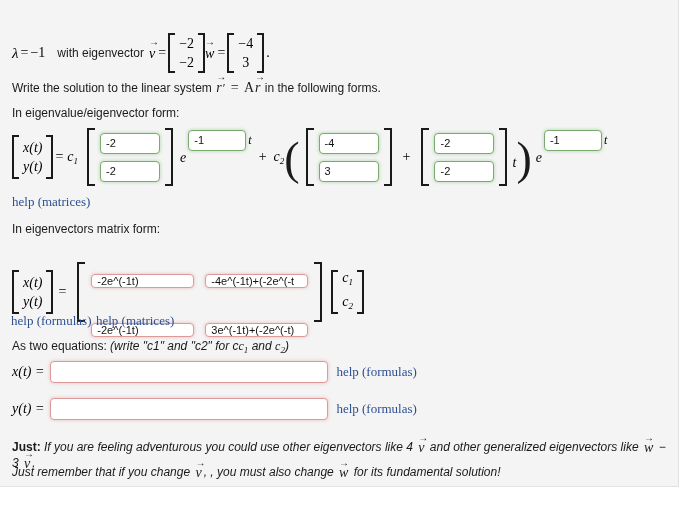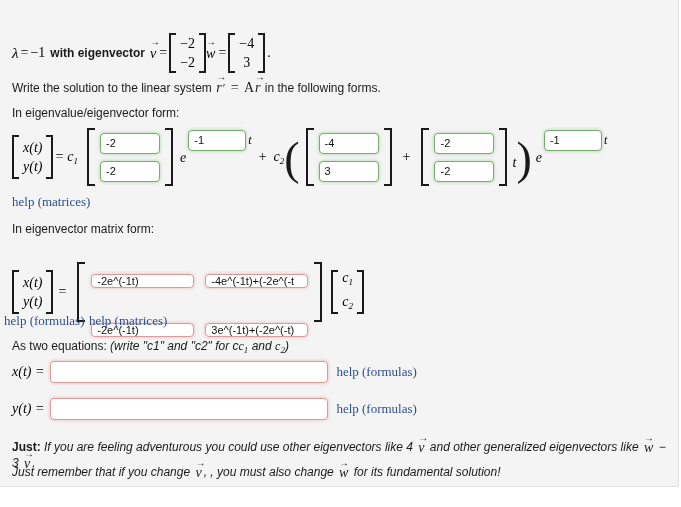--- a/index.html
+++ b/index.html
@@ -102,21 +102,21 @@
     text-align: center;
   }
   .row-statement1 { position: absolute; left: 12px; top: 9px; width: 660px; }
   .row-statement2 { position: absolute; left: 12px; top: 33px; }
   .row-write     { position: absolute; left: 12px; top: 79px; }
   .row-eiglabel  { position: absolute; left: 12px; top: 105px; }
   .row-eigexpr   { position: absolute; left: 12px; top: 128px; height: 62px; }
   .row-help1     { position: absolute; left: 12px; top: 192px; }
   .row-fundlabel { position: absolute; left: 12px; top: 221px; }
   .row-fundexpr  { position: absolute; left: 12px; top: 246px; height: 62px; }
-  .row-help2     { position: absolute; left: 4px; top: 311px; }
+  .row-help2     { position: absolute; left: 11px; top: 311px; }
   .row-twoeq     { position: absolute; left: 12px; top: 338px; }
   .row-xt        { position: absolute; left: 12px; top: 361px; }
   .row-yt        { position: absolute; left: 12px; top: 398px; }
   .row-note      { position: absolute; left: 12px; top: 440px; width: 660px; }
   .row-note2     { position: absolute; left: 12px; top: 465px; width: 660px; }
 
   a.help-link, .help-link {
     color: #2d4f91;
     font-size: 13px;
     text-decoration: none;
@@ -182,21 +182,21 @@
 
 <div id="page">
   <div class="problem-panel">
 
 
     <div class="row-statement2">
       <span class="eflex" style="gap:0;">
         <span class="mi" style="font-size:15px;">λ</span>
         <span class="mo">=</span>
         <span class="mn">−1</span>
-        <span class="ptext" style="margin:0 5px 0 5px;font-weight:bold;">with eigenvector</span>
+        <span class="ptext" style="margin:0 5px 0 12px;">with eigenvector</span>
         <span class="vecwrap" style="margin-right:1px;">
           <span class="vec-arrow">→</span>
           <span class="mi">v</span>
         </span>
         <span class="mo">=</span>
         <span class="matrix-inline">
           <span class="brk l" style="height:40px;"></span>
           <span class="mcol">
             <span class="mrow">−2</span>
             <span class="mrow">−2</span>
@@ -296,21 +296,21 @@
             <span class="mi" style="font-size:12px;margin-left:2px;">t</span>
           </span>
         </span>
       </span>
     </div>
 
     <div class="row-help1">
       <span class="help-link">help (matrices)</span>
     </div>
 
-    <div class="row-fundlabel ptext">In eigenvector matrix form:</div>
+    <div class="row-fundlabel ptext">In eigenvectors matrix form:</div>
 
     <div class="row-fundexpr">
       <span class="eflex">
         <span class="matrix-inline">
           <span class="brk l" style="height:44px;"></span>
           <span class="mcol">
             <span class="mrow mi">x(t)</span>
             <span class="mrow mi">y(t)</span>
           </span>
           <span class="brk r" style="height:44px;"></span>

